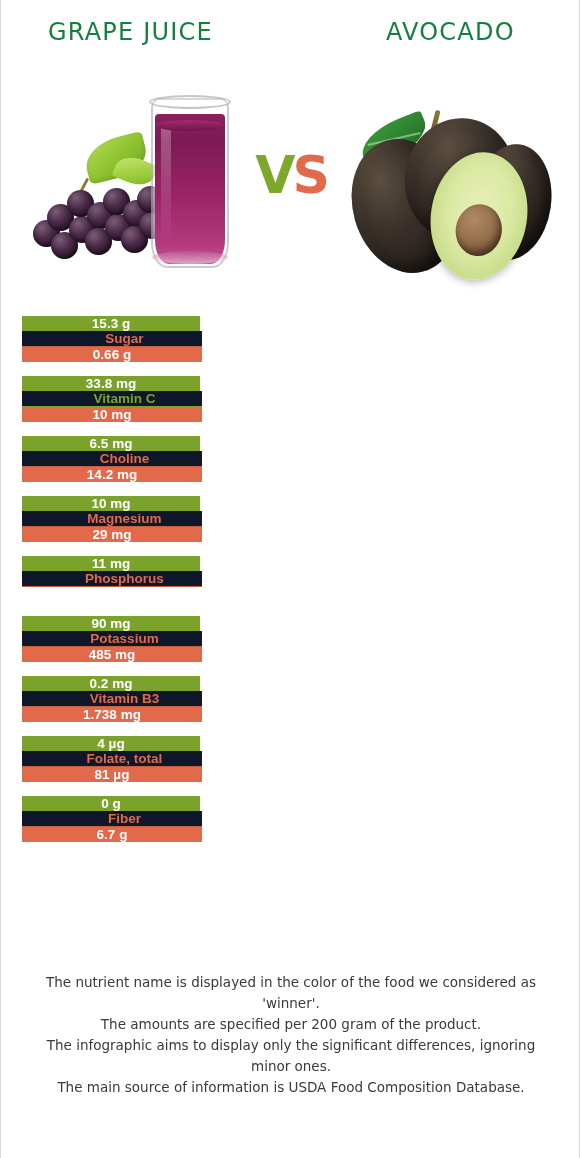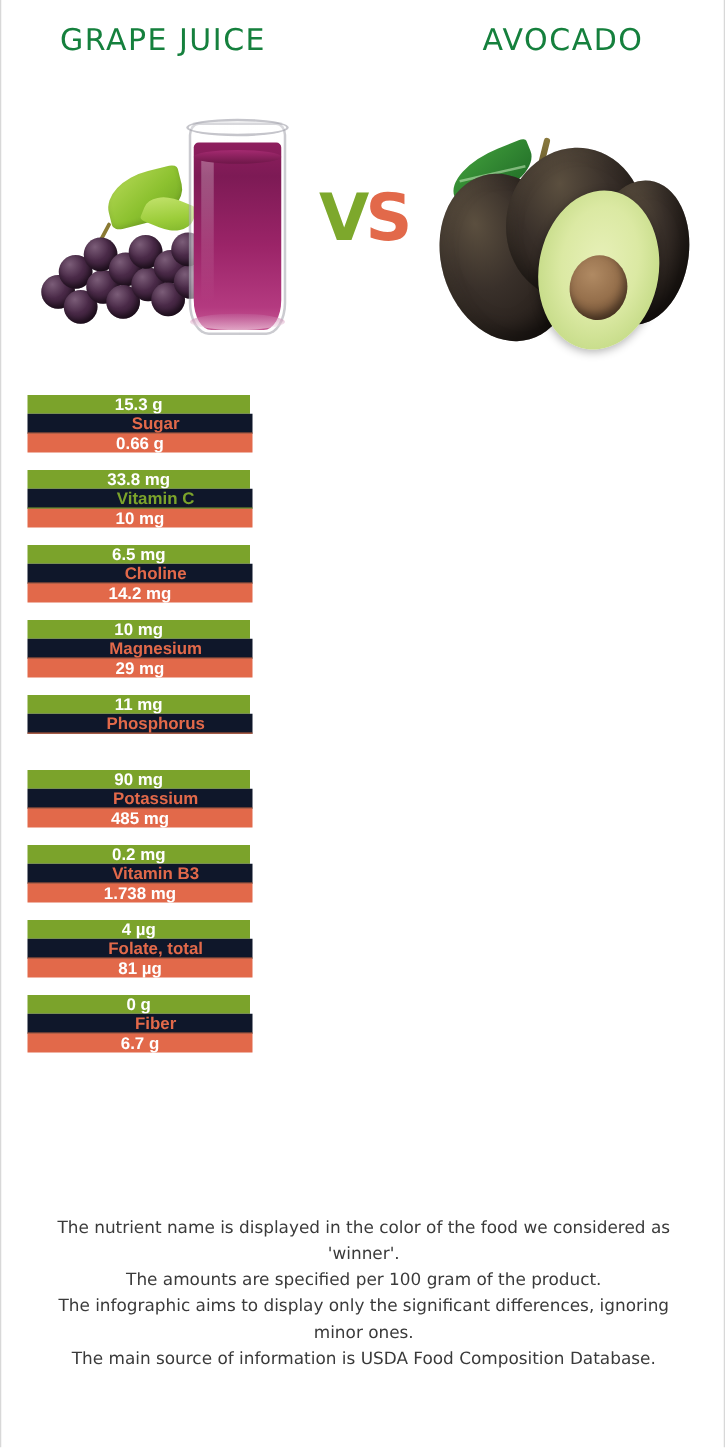--- a/index.html
+++ b/index.html
@@ -374,19 +374,19 @@
       <div class="row">
         <div class="cell cell-left">0 g</div>
         <div class="cell cell-mid mid-orange">Fiber</div>
         <div class="cell cell-right">6.7 g</div>
       </div>
     </div>
 
   <div class="footer">
     <div>The nutrient name is displayed in the color of the food we considered as</div>
     <div>'winner'.</div>
-    <div>The amounts are specified per 100 gram of the product.</div>
+    <div>The amounts are specified per 200 gram of the product.</div>
     <div>The infographic aims to display only the significant differences, ignoring</div>
     <div>minor ones.</div>
     <div>The main source of information is USDA Food Composition Database.</div>
   </div>
 
 </div>
 
 </body></html>

